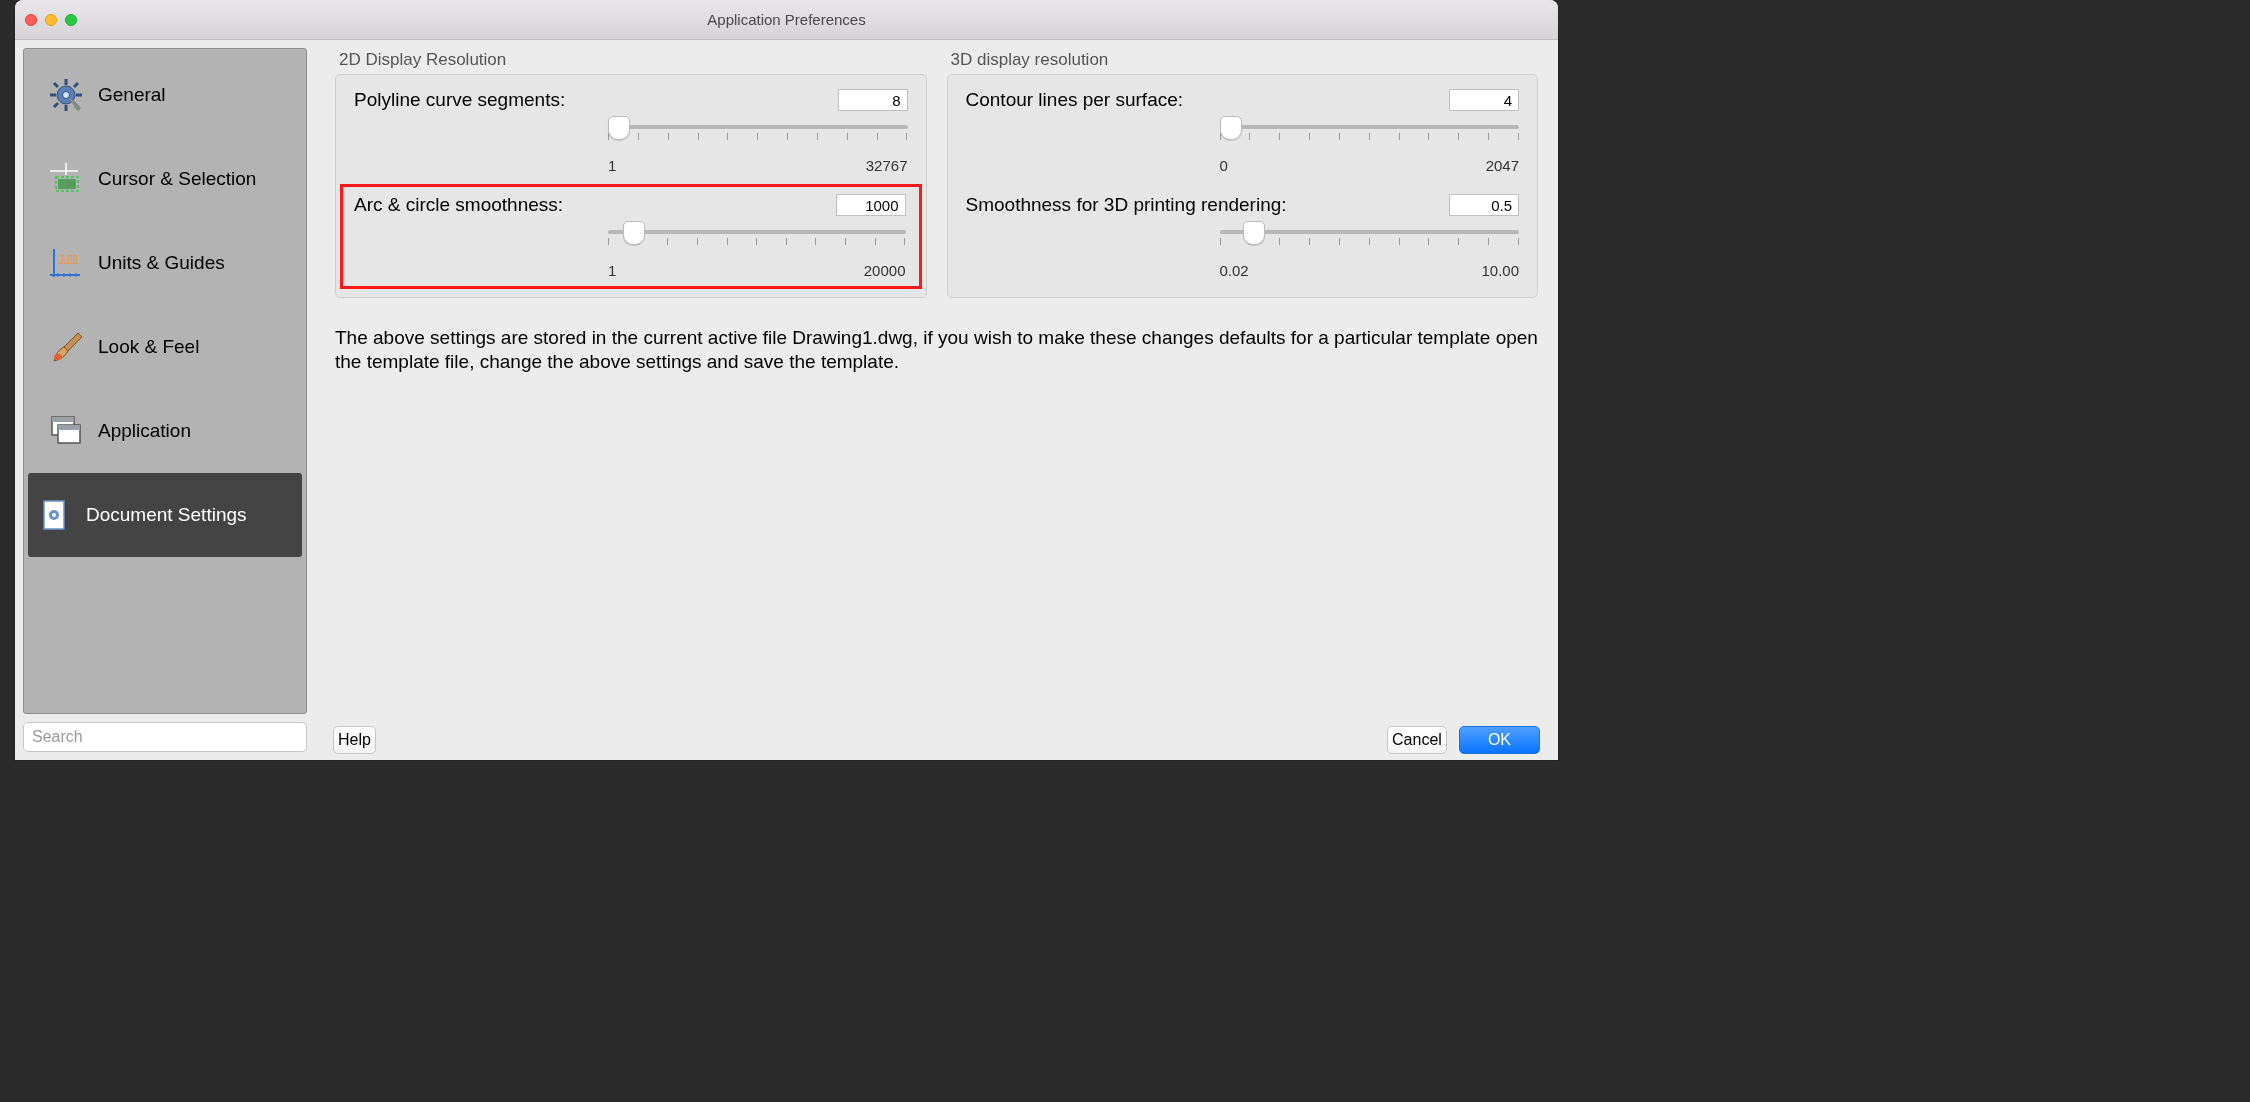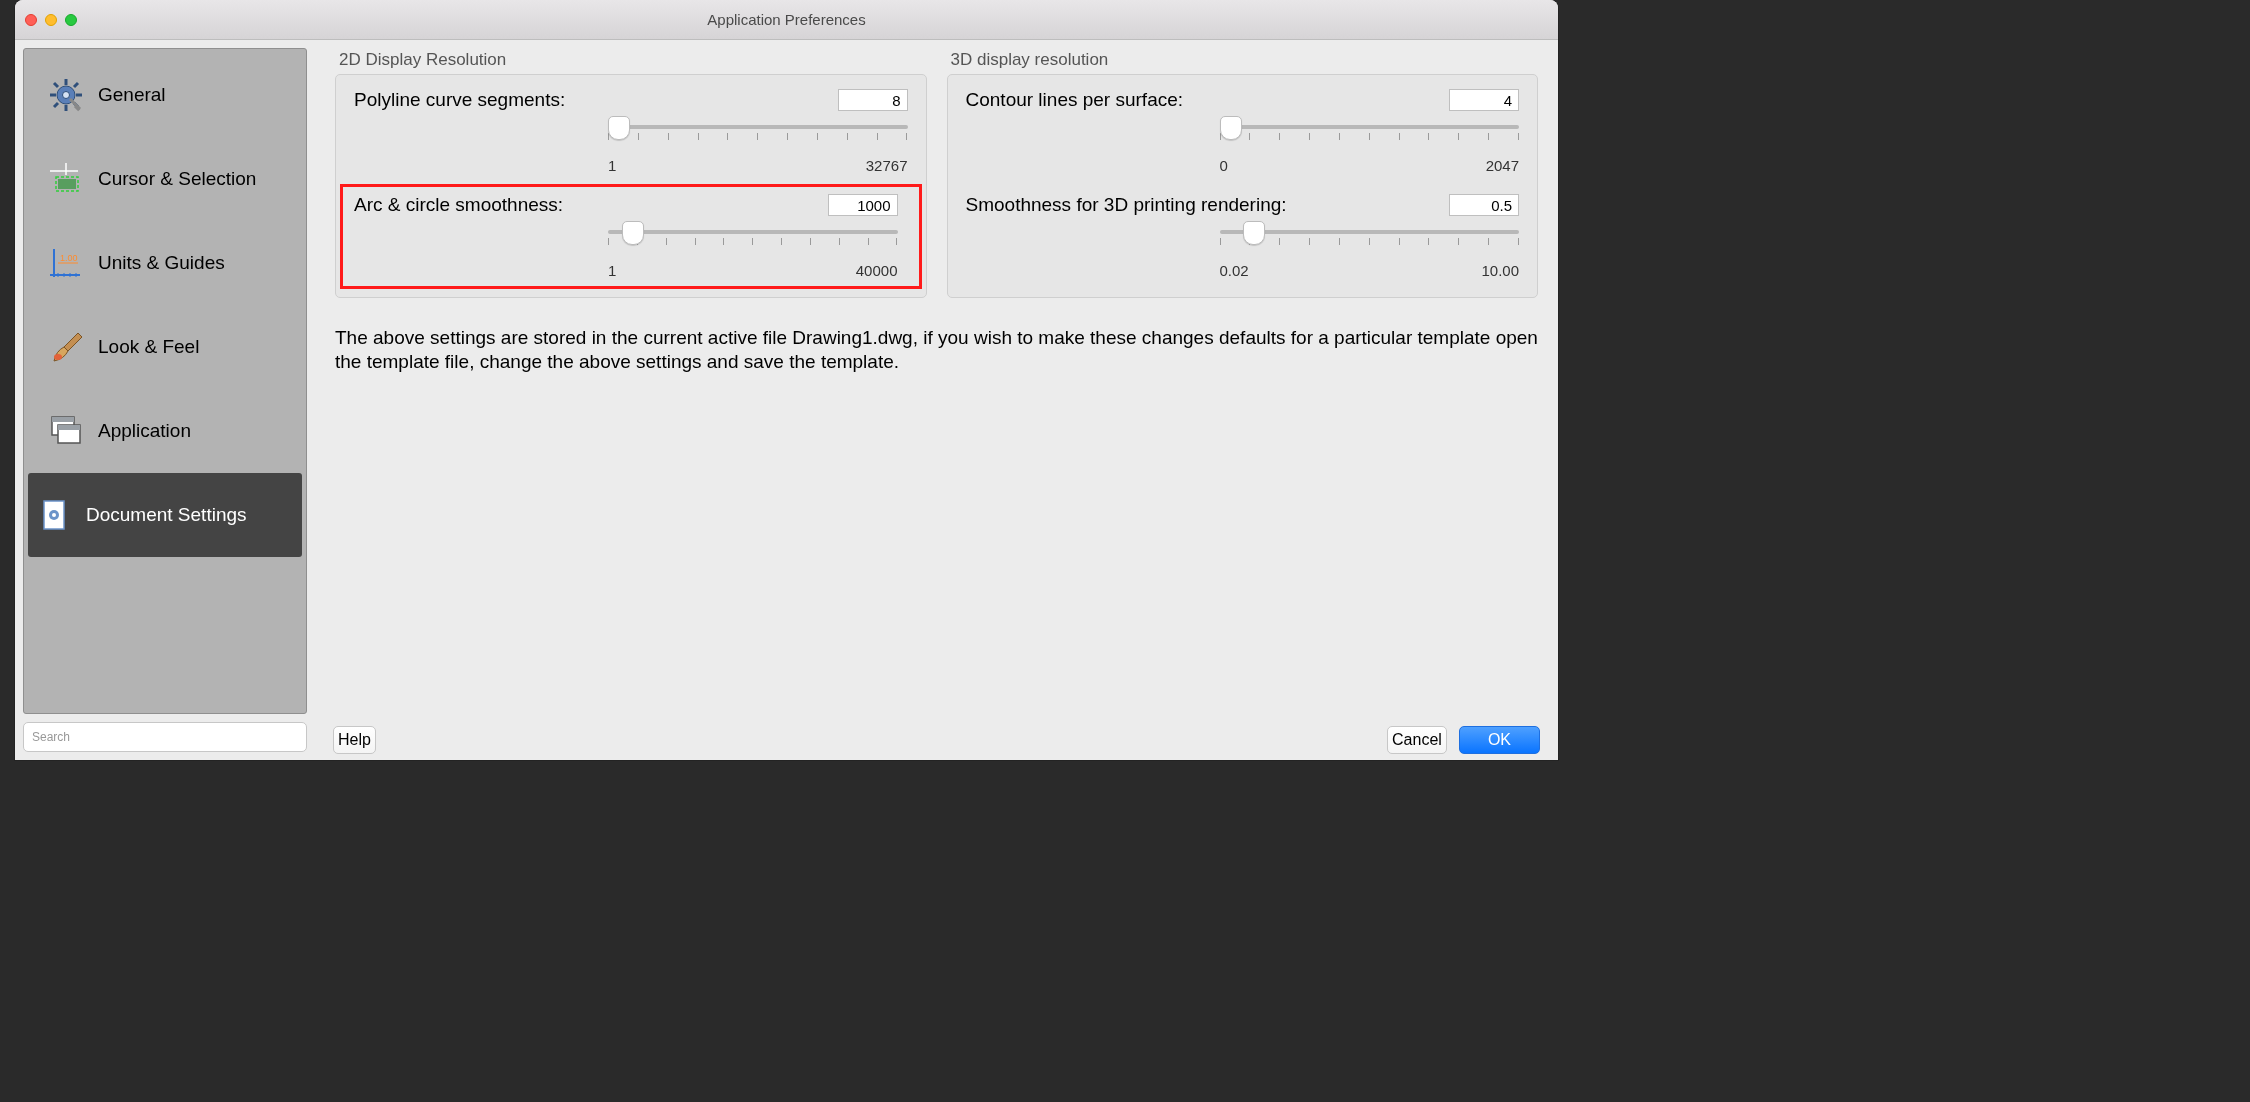--- a/index.html
+++ b/index.html
@@ -75,21 +75,21 @@
     color:#fff;
     border-radius:3px;
     margin:0 4px;
     padding:24px 8px;
   }
   .side-icon { width:36px; height:36px; display:flex; align-items:center; justify-content:center; }
   .search-wrap { margin-top:8px; }
   .search {
     width:100%; height:20px;
     border:1px solid #c7c7c7; border-radius:5px;
-    background:#fff; padding:14px 8px; font-size:12px;
+    background:#fff; padding:14px 8px; font-size:16px;
     color:#333;
   }
   .search::placeholder { color:#999; }
 
   .main {
     flex:1;
     padding: 10px 20px 50px 20px;
     position:relative;
     overflow:hidden;
   }
@@ -111,21 +111,21 @@
     border-radius:5px;
     padding: 4px 0 8px 0;
   }
   .setting {
     padding: 10px 18px 10px 18px;
   }
   .setting.highlight {
     outline: 3px solid #ff1a1a;
     outline-offset: -3px;
     margin-left:4px; margin-right:4px;
-    padding-left:14px; padding-right:24px;
+    padding-left:14px; padding-right:16px;
   }
   .setting-row1 {
     display:flex; justify-content:space-between; align-items:center;
     margin-bottom:8px;
   }
   .setting-label { font-size:19px; }
   .value-input {
     width:70px; height:22px;
     border:1px solid #bfbfbf; background:#fff;
     font-size:15px; text-align:right; padding:1px 6px;
@@ -359,21 +359,21 @@
                       <span class="tick"></span>
                       <span class="tick"></span>
                       <span class="tick"></span>
                       <span class="tick"></span>
                       <span class="tick"></span>
                     </div>
                   <div class="thumb" style="left:5%"></div>
                 </div>
                 <div class="range-labels">
                   <span>1</span>
-                  <span>40000</span>
+                  <span>20000</span>
                 </div>
               </div>
             </div>
 
           </div>
         </div>
 
         <div class="panel panel-right">
           <div class="panel-title">3D display resolution</div>
           <div class="panel-body">

